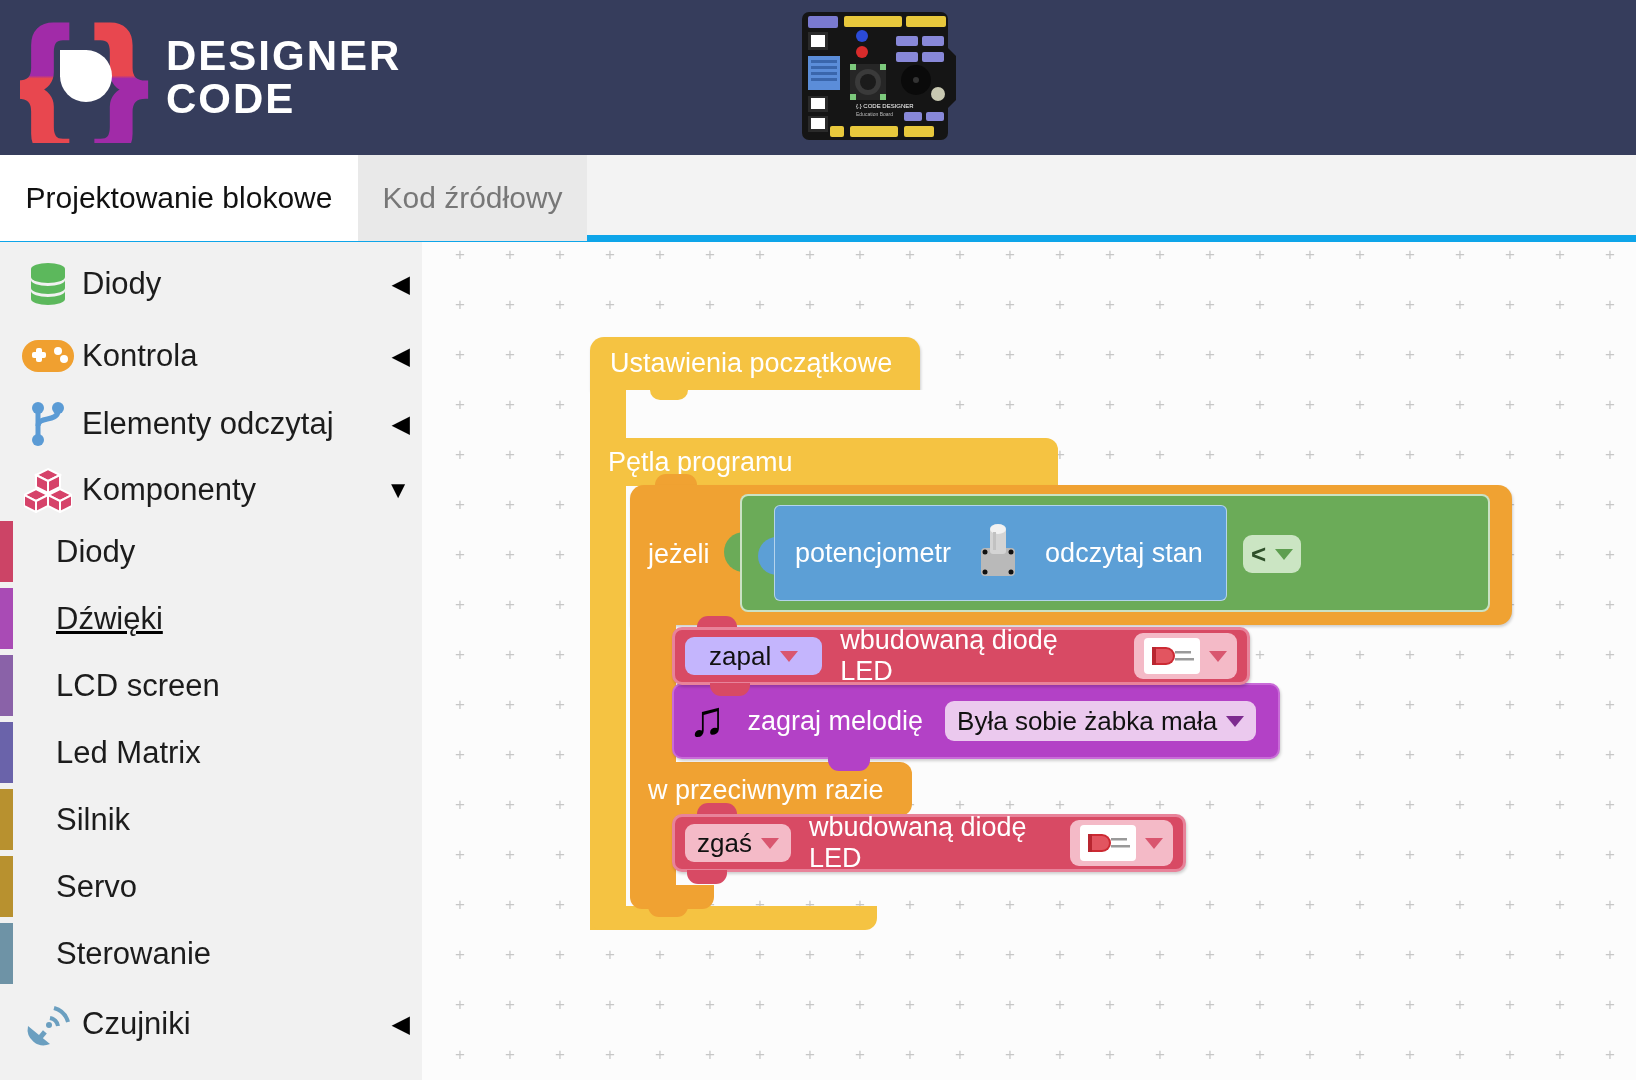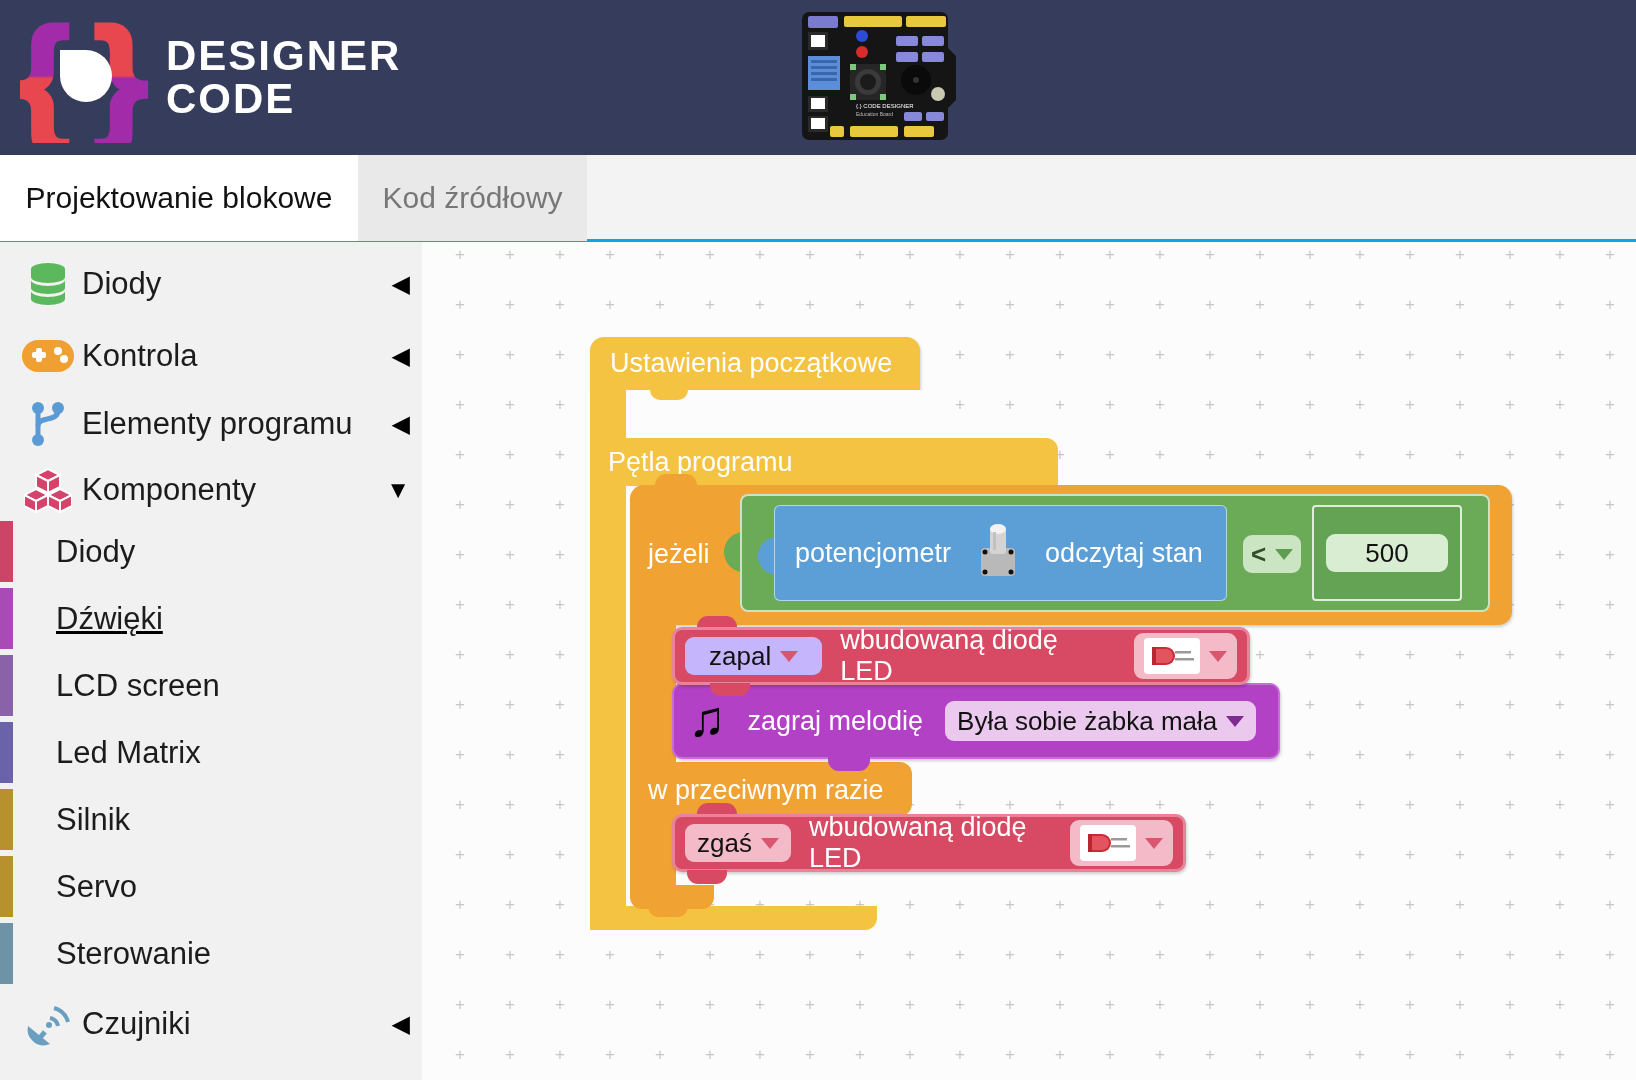--- a/index.html
+++ b/index.html
@@ -7,21 +7,21 @@
        font-family:"Liberation Sans", sans-serif; -webkit-font-smoothing:antialiased;}
   
   #header{position:absolute;left:0;top:0;width:1636px;height:155px;background:#363D5C;}
   #logo{position:absolute;left:20px;top:12px;width:420px;height:132px;display:flex;align-items:center;}
   #logo-braces{position:relative;width:132px;height:130px;}
   #logo-text{margin-left:14px;color:#fff;font-weight:bold;line-height:1.02;
              font-size:42px;letter-spacing:2px;}
   #board{position:absolute;left:800px;top:8px;width:156px;height:138px;}
   
   #tabbar{position:absolute;left:0;top:155px;width:1636px;height:87px;background:#F3F3F3;
-          border-bottom:3px solid #0ea5e9;box-sizing:border-box;}
+          border-bottom:7px solid #0ea5e9;box-sizing:border-box;}
   .tab{position:absolute;top:0;height:86px;display:flex;align-items:center;justify-content:center;
        font-size:30px;cursor:default;}
   #tab-blocks{left:0;width:358px;background:#FFFFFF;color:#111;}
   #tab-code{left:358px;width:229px;background:#E9E9E9;color:#777;}
   
   #sidebar{position:absolute;left:0;top:242px;width:422px;height:838px;background:#F1F1F1;}
   .cat{position:absolute;left:0;width:422px;height:60px;display:flex;align-items:center;}
   .cat .ic{width:52px;height:48px;margin-left:22px;display:flex;align-items:center;justify-content:center;}
   .cat .lbl{margin-left:8px;font-size:31px;color:#1c1c1c;}
   .cat .exp{position:absolute;right:12px;font-size:24px;color:#000;}
@@ -175,21 +175,21 @@
         <svg width="44" height="48" viewBox="0 0 44 48">
           <g stroke="#5B9BD5" stroke-width="5" fill="none">
             <path d="M12 12 v24"></path>
             <path d="M12 26 c0,-10 18,-4 20,-14"></path>
           </g>
           <circle cx="12" cy="8" r="6" fill="#5B9BD5"></circle>
           <circle cx="32" cy="8" r="6" fill="#5B9BD5"></circle>
           <circle cx="12" cy="40" r="6" fill="#5B9BD5"></circle>
         </svg>
       </span>
-      <span class="lbl">Elementy programu</span>
+      <span class="lbl">Elementy odczytaj</span>
       <span class="exp">◀</span>
     </div>
 
     <div class="cat" style="top:218px;">
       <span class="ic">
         <svg width="48" height="46" viewBox="0 0 48 46">
           <g fill="#D6436A" stroke="#fff" stroke-width="2">
             <polygon points="24,2 36,8 24,14 12,8"></polygon>
             <polygon points="12,8 24,14 24,26 12,20"></polygon>
             <polygon points="36,8 24,14 24,26 36,20"></polygon>
@@ -704,26 +704,20 @@
         </svg>
       </span>
       <span class="blk-text">odczytaj stan</span>
     </div>
 
     <div class="abs pill" style="left: 821px; top: 293px; width: 58px; height: 38px; z-index: 4; background: rgb(203, 229, 195);">
       <span class="txt" style="font-weight:bold;color:#2F4F2A;">&lt;</span>
       <span class="caret" style="border-top-color:#5E9E50;"></span>
     </div>
 
-    <div class="abs" style="left:890px;top:263px;width:150px;height:96px;background:#63A353;
-         border:2px solid rgba(255,255,255,0.8);border-radius:4px;z-index:4;display:flex;align-items:center;justify-content:center;">
-      <div class="pill" style="width: 122px; height: 38px; background: rgb(216, 237, 210);">
-        <span class="txt">500</span>
-      </div>
-    </div>
 
     <div class="abs bump-up" style="left: 275px; top: 374px; width: 40px; height: 12px; z-index: 4; background: rgb(216, 74, 100);"></div>
     <div class="abs shadowed" style="left: 250px; top: 385px; width: 578px; height: 58px; border-radius: 10px; border: 3px solid rgb(232, 131, 154); z-index: 4; display: flex; align-items: center; gap: 18px; padding: 0px 10px; background: rgb(216, 74, 100);">
       <span class="pill" style="height: 38px; padding: 0px 24px; background: #c4b5fd;">
         <span class="txt">zapal</span>
         <span class="caret"></span>
       </span>
       <span class="blk-text">wbudowaną diodę LED</span>
       <span class="pill" style="height: 46px; padding: 0px 10px; background: rgb(244, 186, 199);">
         <span style="width:56px;height:36px;background:#fff;border-radius:4px;display:flex;align-items:center;justify-content:center;">

